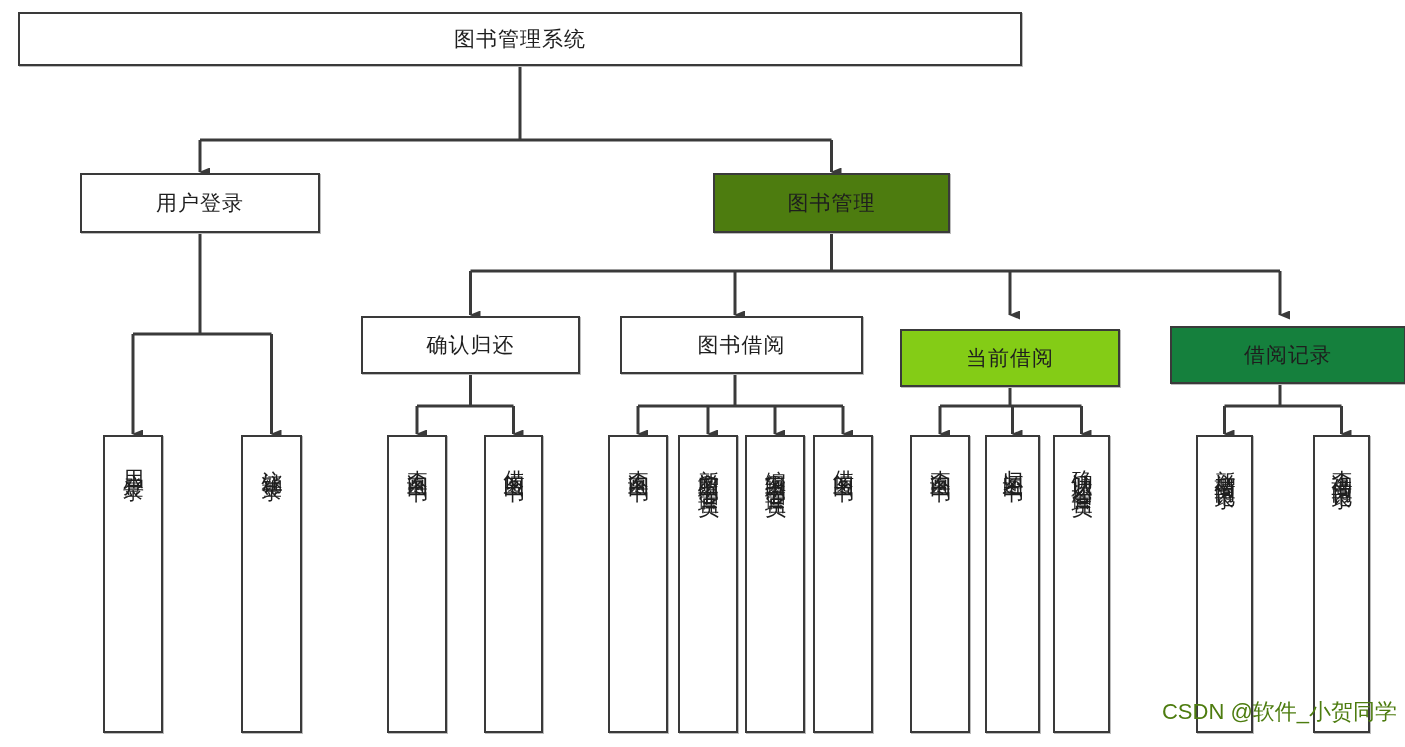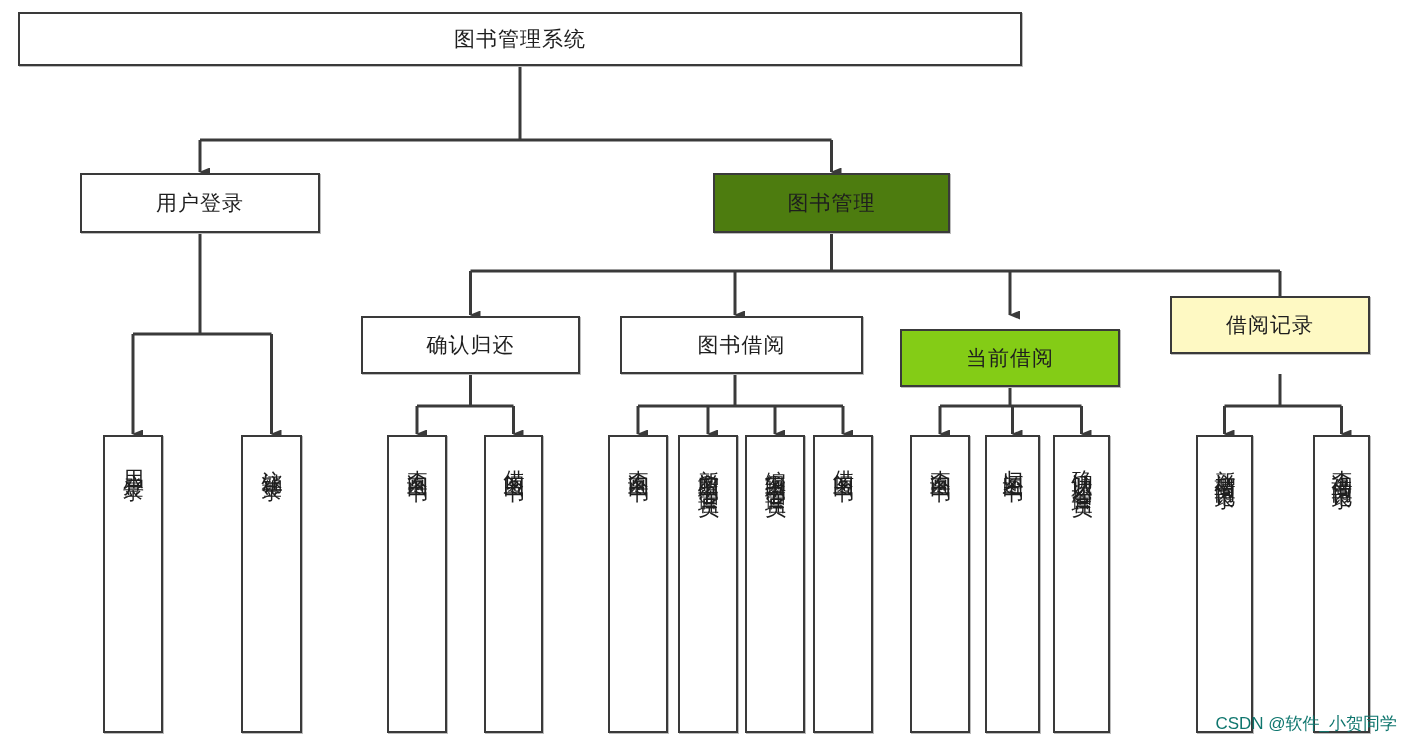--- a/index.html
+++ b/index.html
@@ -32,23 +32,23 @@
   .node.vert{ align-items:flex-start; padding-top:16px; }
   .node.vert .label{
     writing-mode:vertical-rl;
     text-orientation:upright;
     letter-spacing:4px;
     font-size:21px;
     white-space:nowrap;
   }
   #watermark{
     position:absolute;
-    right:8px;bottom:12px;
-    font-size:17px;
-    color:#0f766e;
+    right:8px;bottom:20px;
+    font-size:22px;
+    color:#4d7c0f;
     white-space:nowrap;
     pointer-events:none;
   }
 </style>
 </head>
 <body>
 
 <div id="stage">
   <svg id="wires" viewBox="0 0 1405 747">
     <defs>
@@ -105,21 +105,21 @@
       </div>
       <div class="node horiz" style="left: 361px; top: 316px; width: 219px; height: 58px; border-color: rgb(58, 58, 58); background: rgb(255, 255, 255);">
         <span class="label" style="color: rgb(30, 30, 30);">确认归还</span>
       </div>
       <div class="node horiz" style="left: 620px; top: 316px; width: 243px; height: 58px; border-color: rgb(58, 58, 58); background: rgb(255, 255, 255);">
         <span class="label" style="color: rgb(30, 30, 30);">图书借阅</span>
       </div>
       <div class="node horiz" style="left: 900px; top: 316px; width: 220px; height: 58px; border-color: rgb(58, 58, 58); background: #84cc16; margin-top: 13px;">
         <span class="label" style="color: rgb(30, 30, 30);">当前借阅</span>
       </div>
-      <div class="node horiz" style="left: 1170px; top: 296px; width: 200px; height: 58px; border-color: rgb(58, 58, 58); background: #fef9c3;">
+      <div class="node horiz" style="left: 1170px; top: 326px; width: 236px; height: 58px; border-color: rgb(58, 58, 58); background: #15803d;">
         <span class="label" style="color: rgb(30, 30, 30);">借阅记录</span>
       </div>
       <div class="node vert" style="left: 103px; top: 435px; width: 60px; height: 298px; border-color: rgb(58, 58, 58); background: rgb(255, 255, 255);">
         <span class="label" style="color: rgb(30, 30, 30);">用户登录</span>
       </div>
       <div class="node vert" style="left: 241px; top: 435px; width: 61px; height: 298px; border-color: rgb(58, 58, 58); background: rgb(255, 255, 255);">
         <span class="label" style="color: rgb(30, 30, 30);">注销登录</span>
       </div>
       <div class="node vert" style="left: 387px; top: 435px; width: 60px; height: 298px; border-color: rgb(58, 58, 58); background: rgb(255, 255, 255);">
         <span class="label" style="color: rgb(30, 30, 30);">查询图书</span>

